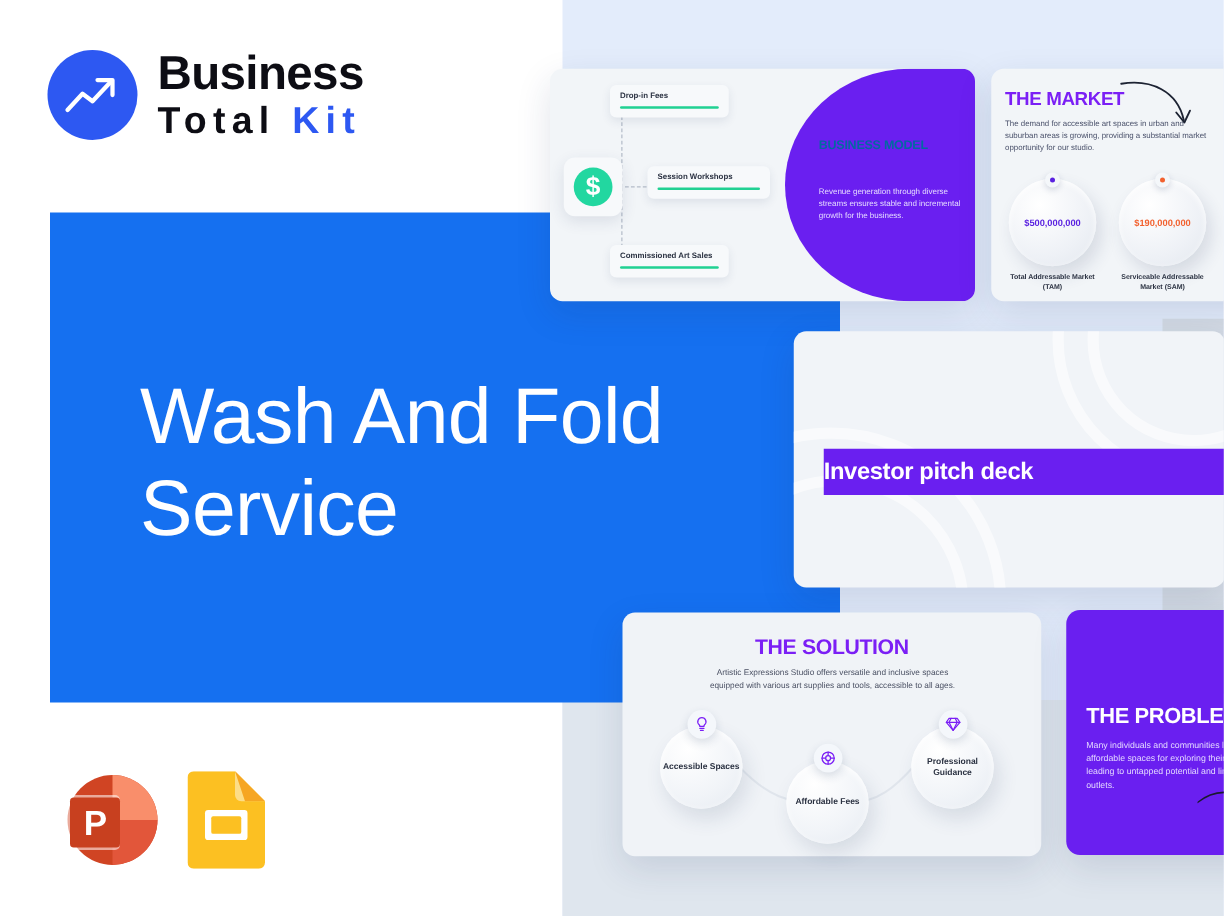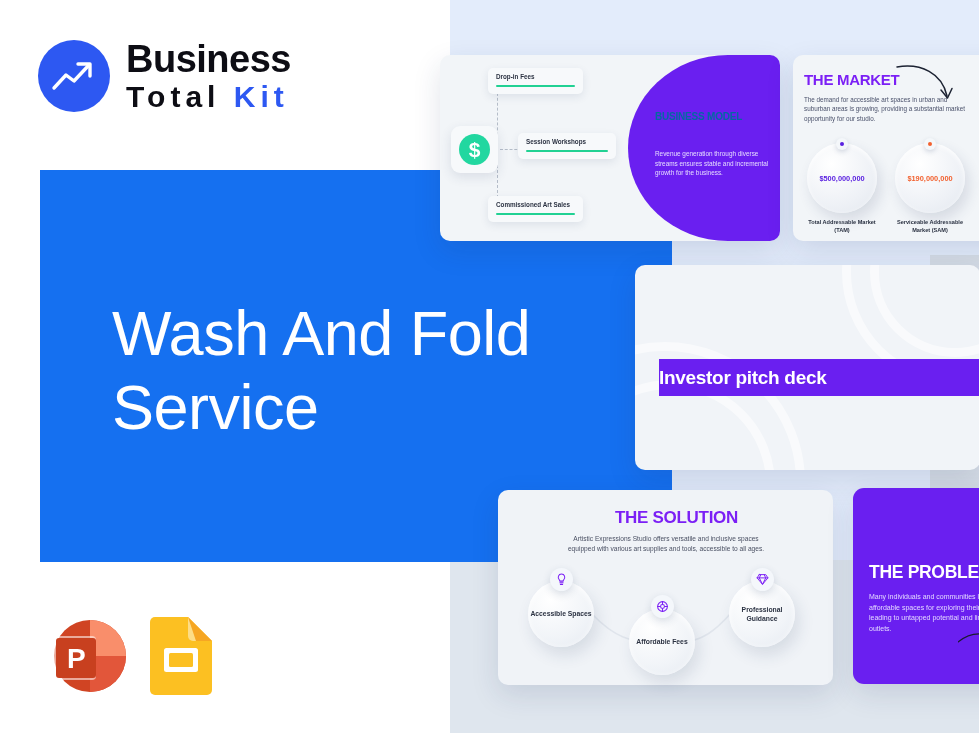--- a/index.html
+++ b/index.html
@@ -139,21 +139,21 @@
     color:#2a3042; font-size:17px; font-weight:800; letter-spacing:0.8px;
   }
   .pitch-bar {
     position:absolute; left:659px; top:359px; width:345px; height:37px; background:#6a1ff0;
     display:flex; align-items:center; justify-content:flex-start;
   }
   .pitch-bar span { color:#fff; font-size:19px; font-weight:800; letter-spacing:-0.3px; }
 
   
   .card-solution { left:498px; top:490px; width:335px; height:195px; background:#f0f3f7; }
-  .sol-title { position:absolute; left:498px; top:508px; width:335px; text-align:center; color:#7b1ff5; font-size:17px; font-weight:800; letter-spacing:-0.3px;margin-left:11px; }
+  .sol-title { position:absolute; left:498px; top:508px; width:335px; text-align:center; color:#7b1ff5; font-size:17px; font-weight:800; letter-spacing:-0.3px; }
   .sol-desc { position:absolute; left:560px; top:534px; width:212px; text-align:center; color:#4a5063; font-size:6.6px; line-height:9.6px; }
   .sol-circle {
     position:absolute; border-radius:50%;
     background:radial-gradient(circle at 34% 28%, #ffffff 0%, #f1f4f8 60%, #e5eaf1 100%);
     box-shadow:4px 8px 16px rgba(40,60,100,.13), inset 0 2px 6px rgba(255,255,255,.95);
     display:flex; align-items:center; justify-content:center; text-align:center;
   }
   .sol-circle span { font-size:6.8px; font-weight:800; color:#2b3242; line-height:9.4px; }
   .sol-badge {
     position:absolute; width:23px;height:23px;border-radius:50%;

